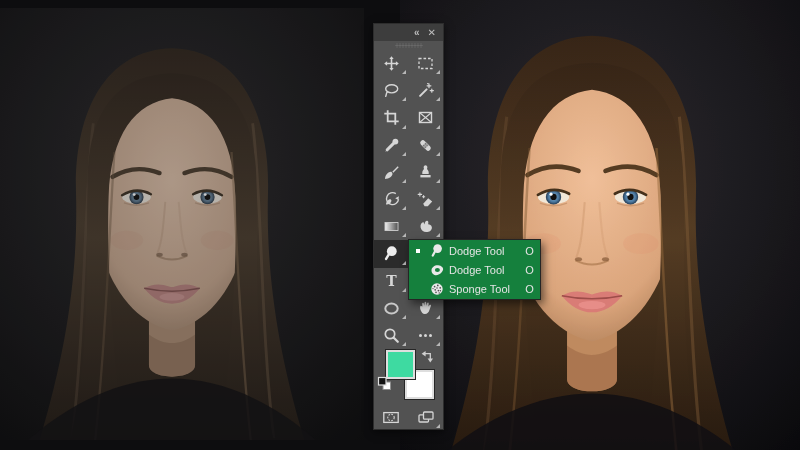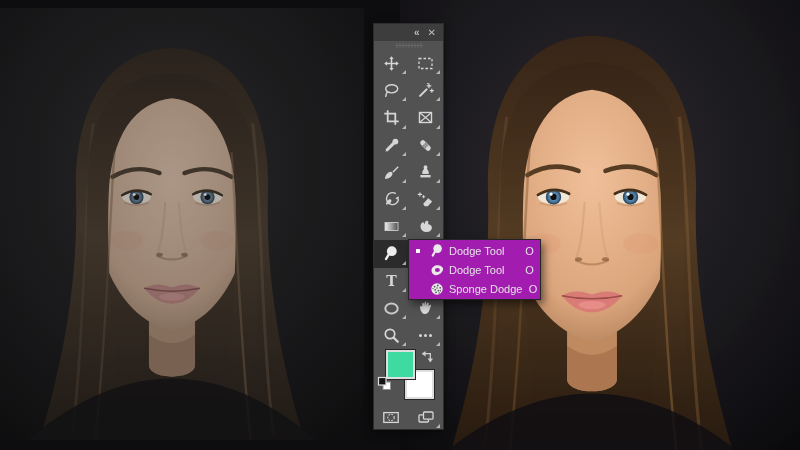--- a/index.html
+++ b/index.html
@@ -36,21 +36,21 @@
   .swatch{position:absolute;box-sizing:border-box;border:2px solid #dedede;
           outline:1px solid #262626;cursor:pointer;}
   .fg-swatch{left:12px;top:1px;width:29px;height:29px;z-index:2;}
   .bg-swatch{left:31px;top:21px;width:29px;height:29px;background:#fff;z-index:1;}
   .swap-colors{position:absolute;left:46px;top:0;cursor:pointer;}
   .default-colors{position:absolute;left:3px;top:27px;cursor:pointer;z-index:3;}
 
   .bottom-row{display:grid;grid-template-columns:1fr 1fr;height:27px;flex:0 0 27px;margin-top:2px;}
 
   
-  .flyout{position:absolute;left:408px;top:239px;width:131px;background:#a21caf;
+  .flyout{position:absolute;left:408px;top:239px;width:131px;background:#15803d;
           border:1px solid #252525;box-shadow:3px 4px 8px rgba(0,0,0,.5);z-index:10;
           padding:1px 0;}
   .flyout-row{display:flex;align-items:center;height:19px;padding:0 3px;gap:3px;
               color:#e4e4e4;font-size:11px;cursor:pointer;}
   .flyout-row .sel-box{width:12px;display:flex;align-items:center;justify-content:center;flex:0 0 12px;}
   .flyout-row .sel-square{width:4px;height:4px;background:#fff;}
   .flyout-row .fi{width:19px;flex:0 0 19px;display:flex;align-items:center;justify-content:center;}
   .flyout-row .fl{flex:1;white-space:nowrap;}
   .flyout-row .fs{width:15px;flex:0 0 15px;text-align:center;}
 </style>
@@ -391,18 +391,18 @@
             <circle cx="6.2" cy="8.8" r=".85"></circle>
               <circle cx="9.4" cy="9.6" r=".85"></circle>
               <circle cx="11.4" cy="9.8" r=".7"></circle>
             <circle cx="4" cy="7.6" r=".7"></circle>
               <circle cx="8" cy="7" r=".75"></circle>
               <circle cx="7" cy="11.4" r=".8"></circle>
               <circle cx="10.2" cy="12" r=".7"></circle>
           </g>
         </svg>
       </span>
-      <span class="fl">Sponge Dodge</span>
+      <span class="fl">Sponge Tool</span>
       <span class="fs">O</span>
     </div>
   </div>
 
 </div>
 
 </body></html>

